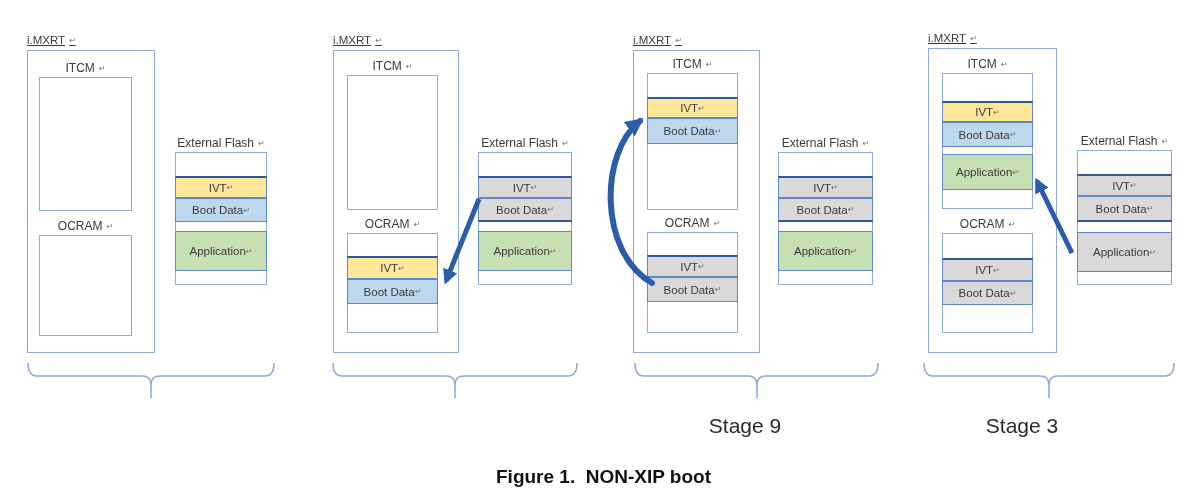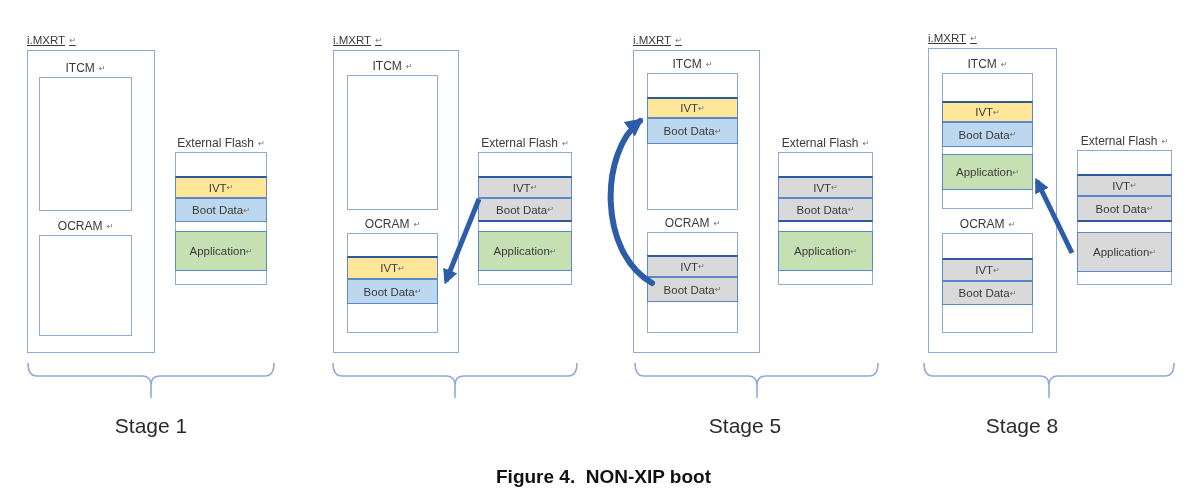--- a/index.html
+++ b/index.html
@@ -16,42 +16,41 @@
   .gap{margin-left:4px;}
   .stagelabel{position:absolute;top:414px;text-align:center;font-size:21px;color:#2b2b2b;}
   .caption{position:absolute;left:0;width:1191px;top:466px;text-align:center;text-indent:16px;
            font-weight:bold;font-size:19px;color:#111;white-space:pre;}
   svg{position:absolute;left:0;top:0;pointer-events:none;}
 </style>
 </head>
 <body>
 
 <div id="canvas">
-  <div class="caption">Figure 4.  NON-XIP boot</div>
+  <div class="caption">Figure 1.  NON-XIP boot</div>
 <div class="chiplabel" style="left: 27px; top: 34px;"><div style="display: inline;">i.MXRT</div><div class="mark gap" style="display: inline;">↵</div></div>
     <div class="box" style="left: 27px; top: 50px; width: 128px; height: 303px;"></div>
     <div class="memlabel" style="left: 39px; top: 61px; width: 93px;"><div style="display: inline;">ITCM</div><div class="mark gap" style="display: inline;">↵</div></div>
     <div class="box" style="left: 39px; top: 77px; width: 93px; height: 134px;"></div>
     <div class="memlabel" style="left: 39px; top: 219px; width: 93px;"><div style="display: inline;">OCRAM</div><div class="mark gap" style="display: inline;">↵</div></div>
     <div class="box" style="left: 39px; top: 235px; width: 93px; height: 101px;"></div>
     <div class="memlabel" style="left: 175px; top: 136px; width: 92px;"><div style="display: inline;">External Flash</div><div class="mark gap" style="display: inline;">↵</div></div>
     <div class="box" style="left: 175px; top: 152px; width: 92px; height: 133px;"></div>
     <div class="block" style="left: 175px; top: 176px; width: 92px; height: 22px; background: rgb(255, 230, 153); border-top: 2px solid rgb(46, 90, 155);">
       <div style="display: inline;">IVT</div>
       <div class="mark" style="display: inline;">↵</div>
     </div>
     <div class="block" style="left: 175px; top: 198px; width: 92px; height: 24px; background: rgb(189, 215, 238);">
       <div style="display: inline;">Boot Data</div>
       <div class="mark" style="display: inline;">↵</div>
     </div>
     <div class="block" style="left: 175px; top: 231px; width: 92px; height: 40px; background: rgb(198, 224, 180);">
       <div style="display: inline;">Application</div>
       <div class="mark" style="display: inline;">↵</div>
     </div>
-    <div class="stagelabel" style="left: 71px; width: 160px;">Stage 1</div>
     <div class="chiplabel" style="left: 333px; top: 34px;"><div style="display: inline;">i.MXRT</div><div class="mark gap" style="display: inline;">↵</div></div>
     <div class="box" style="left: 333px; top: 50px; width: 126px; height: 303px;"></div>
     <div class="memlabel" style="left: 347px; top: 59px; width: 91px;"><div style="display: inline;">ITCM</div><div class="mark gap" style="display: inline;">↵</div></div>
     <div class="box" style="left: 347px; top: 75px; width: 91px; height: 135px;"></div>
     <div class="memlabel" style="left: 347px; top: 217px; width: 91px;"><div style="display: inline;">OCRAM</div><div class="mark gap" style="display: inline;">↵</div></div>
     <div class="box" style="left: 347px; top: 233px; width: 91px; height: 100px;"></div>
     <div class="block" style="left: 347px; top: 256px; width: 91px; height: 23px; background: rgb(255, 230, 153); border-top: 2px solid rgb(46, 90, 155);">
       <div style="display: inline;">IVT</div>
       <div class="mark" style="display: inline;">↵</div>
     </div>
@@ -102,21 +101,21 @@
       <div class="mark" style="display: inline;">↵</div>
     </div>
     <div class="block" style="left: 778px; top: 198px; width: 95px; height: 24px; background: rgb(217, 217, 217); border-bottom: 2px solid rgb(46, 90, 155);">
       <div style="display: inline;">Boot Data</div>
       <div class="mark" style="display: inline;">↵</div>
     </div>
     <div class="block" style="left: 778px; top: 231px; width: 95px; height: 40px; background: rgb(198, 224, 180);">
       <div style="display: inline;">Application</div>
       <div class="mark" style="display: inline;">↵</div>
     </div>
-    <div class="stagelabel" style="left: 665px; width: 160px;">Stage 5</div>
+    <div class="stagelabel" style="left: 665px; width: 160px;">Stage 9</div>
     <div class="chiplabel" style="left: 928px; top: 32px;"><div style="display: inline;">i.MXRT</div><div class="mark gap" style="display: inline;">↵</div></div>
     <div class="box" style="left: 928px; top: 48px; width: 129px; height: 305px;"></div>
     <div class="memlabel" style="left: 942px; top: 57px; width: 91px;"><div style="display: inline;">ITCM</div><div class="mark gap" style="display: inline;">↵</div></div>
     <div class="box" style="left: 942px; top: 73px; width: 91px; height: 136px;"></div>
     <div class="block" style="left: 942px; top: 101px; width: 91px; height: 21px; background: rgb(255, 230, 153); border-top: 2px solid rgb(46, 90, 155);">
       <div style="display: inline;">IVT</div>
       <div class="mark" style="display: inline;">↵</div>
     </div>
     <div class="block" style="left: 942px; top: 122px; width: 91px; height: 25px; background: rgb(189, 215, 238);">
       <div style="display: inline;">Boot Data</div>
@@ -143,21 +142,21 @@
       <div class="mark" style="display: inline;">↵</div>
     </div>
     <div class="block" style="left: 1077px; top: 196px; width: 95px; height: 26px; background: rgb(217, 217, 217); border-bottom: 2px solid rgb(46, 90, 155);">
       <div style="display: inline;">Boot Data</div>
       <div class="mark" style="display: inline;">↵</div>
     </div>
     <div class="block" style="left: 1077px; top: 232px; width: 95px; height: 40px; background: rgb(217, 217, 217);">
       <div style="display: inline;">Application</div>
       <div class="mark" style="display: inline;">↵</div>
     </div>
-    <div class="stagelabel" style="left: 942px; width: 160px;">Stage 8</div>
+    <div class="stagelabel" style="left: 942px; width: 160px;">Stage 3</div>
     <svg width="1191" height="498">
       <defs>
         <marker id="ah" viewBox="0 0 8 8" refX="6" refY="4" markerWidth="3" markerHeight="3" orient="auto">
           <path d="M0,0 L8,4 L0,8 Z" fill="#2D5CA8"></path>
         </marker>
       </defs>
       <path d="M 28 363 Q 28 376 37 376 L 142 376 Q 151 376 151 385 L 151 398 L 151 385 Q 151 376 160 376 L 265 376 Q 274 376 274 363" fill="none" stroke="#8EAADB" stroke-width="1.6"></path>
       <path d="M 333 363 Q 333 376 342 376 L 446 376 Q 455 376 455 385 L 455 398 L 455 385 Q 455 376 464 376 L 568 376 Q 577 376 577 363" fill="none" stroke="#8EAADB" stroke-width="1.6"></path>
       <path d="M 479 199 L 446 281" fill="none" stroke="#2D5CA8" stroke-width="5" stroke-linecap="butt" marker-end="url(#ah)"></path>
       <path d="M 635 363 Q 635 376 644 376 L 748 376 Q 757 376 757 385 L 757 398 L 757 385 Q 757 376 766 376 L 869 376 Q 878 376 878 363" fill="none" stroke="#8EAADB" stroke-width="1.6"></path>

